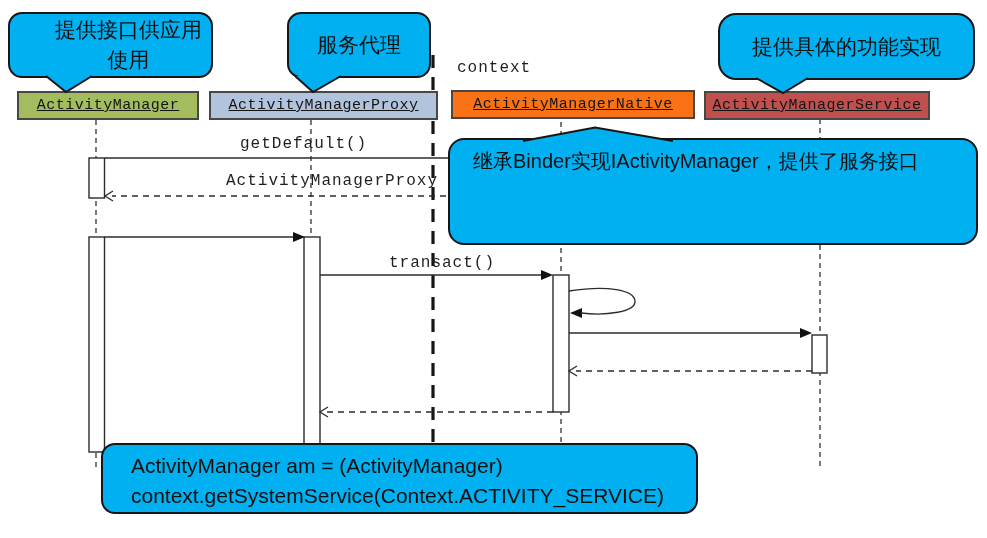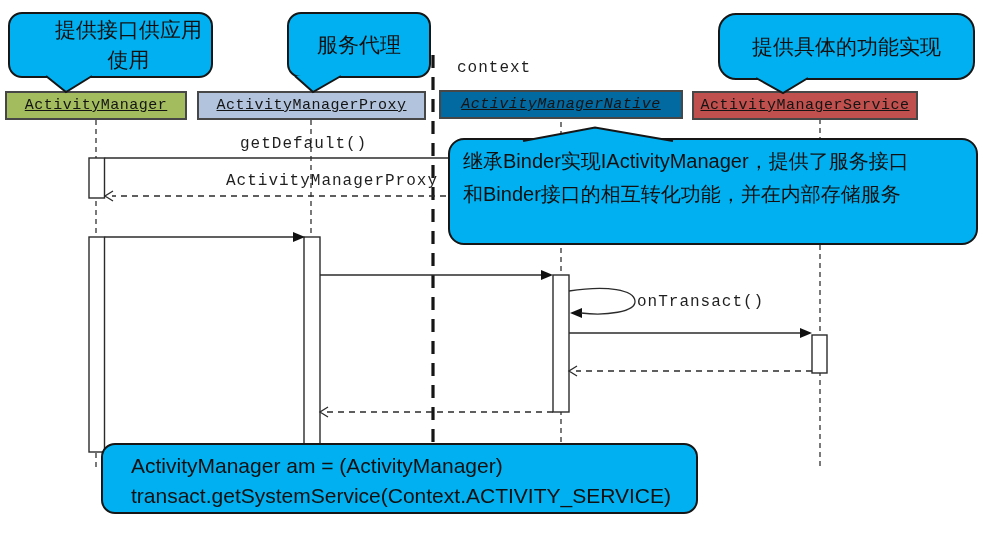--- a/index.html
+++ b/index.html
@@ -10,40 +10,41 @@
   .layer { position:absolute; left:0; top:0; width:987px; height:538px; }
   #svg-diagram { z-index:1; }
   #svg-tails   { z-index:7; pointer-events:none; }
 
   
   .hdr {
     position:absolute; height:29px; box-sizing:border-box; z-index:4;
     border:2px solid #474747; display:flex; align-items:center; justify-content:center;
     font-family:"Liberation Mono", monospace; font-size:15px; letter-spacing:0.5px;
     color:#141414;
+    margin-left:12px;
   }
   .hdr span { text-decoration:underline; white-space:nowrap; }
   .hdr-am      { left:5px;   top:91px; width:182px; background:#a3bd5e; }
   .hdr-proxy   { left:197px; top:91px; width:229px; background:#b2c4dd; }
-  .hdr-native  { left:439px; top:90px; width:244px; background:#0369a1;font-style:italic; }
+  .hdr-native  { left:439px; top:90px; width:244px; background:#f97316; }
   .hdr-service { left:692px; top:91px; width:226px; background:#c0504d; }
 
   
   .co {
     position:absolute; box-sizing:border-box; z-index:5;
     background:#00b0f0; border:2px solid #161616; color:#101010;
   }
   .co-top { border-radius:14px; display:flex; flex-direction:column;
             align-items:center; justify-content:center; text-align:center;
             font-size:21px; line-height:30px; }
   .co-api   { left:8px;   top:12px;  width:205px; height:66px;padding-left:36px; }
   .co-proxy { left:287px; top:12px;  width:144px; height:66px;text-align:center; }
   .co-impl  { left:718px; top:13px;  width:257px; height:67px;border-radius:18px; }
   .co-note  { left:448px; top:138px; width:530px; height:107px; border-radius:16px;
-              padding:5px 13px; font-size:20px; line-height:33px; }
+              padding:5px 23px; font-size:20px; line-height:33px; }
   .co-code  { left:101px; top:443px; width:597px; height:71px; border-radius:14px;
               padding:6px 28px; font-size:21px; line-height:30px; }
   .co div { white-space:nowrap; }
 
   
   .lbl {
     position:absolute; z-index:3; font-family:"Liberation Mono", monospace;
     font-size:16px; letter-spacing:1px; color:#1f1f1f; white-space:nowrap;
   }
   #lbl-getdefault  { left:240px; top:135px; width:170px; text-align:left; }
@@ -113,40 +114,39 @@
   </div>
   <div class="hdr hdr-native">
     <span>ActivityManagerNative</span>
   </div>
   <div class="hdr hdr-service">
     <span>ActivityManagerService</span>
   </div>
 
   <div class="lbl" id="lbl-getdefault">getDefault()</div>
   <div class="lbl" id="lbl-returnproxy">ActivityManagerProxy</div>
-  <div class="lbl" id="lbl-ontransact">onTransact()</div>
+  <div class="lbl" id="lbl-transact">transact()</div>
   <div class="lbl" id="lbl-remote">context</div>
 
   <div class="co co-top co-api">
     <div>提供接口供应用</div>
     <div>使用</div>
   </div>
   <div class="co co-top co-proxy">
     <div>服务代理</div>
   </div>
   <div class="co co-top co-impl">
     <div>提供具体的功能实现</div>
   </div>
   <div class="co co-note">
     <div>继承Binder实现IActivityManager，提供了服务接口</div>
-    <div>和Binder接口的相互转化功能，并在内部存储服务</div>
   </div>
   <div class="co co-code">
     <div>ActivityManager am = (ActivityManager)</div>
-    <div>transact.getSystemService(Context.ACTIVITY_SERVICE)</div>
+    <div>context.getSystemService(Context.ACTIVITY_SERVICE)</div>
   </div>
 
   <svg id="svg-tails" class="layer" viewBox="0 0 987 538">
     <g fill="#00b0f0" stroke="#161616" stroke-width="2">
       <path d="M 46 76 L 66 92 L 92 76"></path>
       <path d="M 295 76 L 313 92 L 341 76"></path>
       <path d="M 756 78 L 783 93 L 808 78"></path>
       <path d="M 523 141 L 595 127.5 L 673 141"></path>
     </g>
   </svg>

